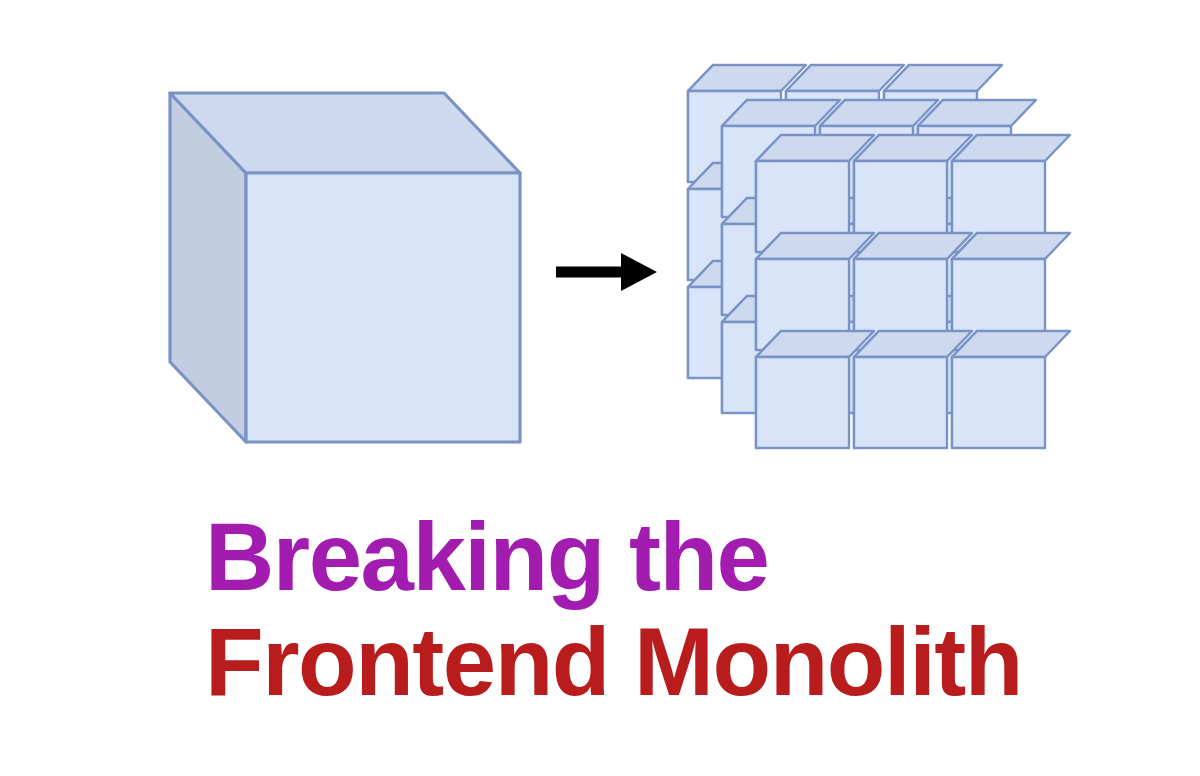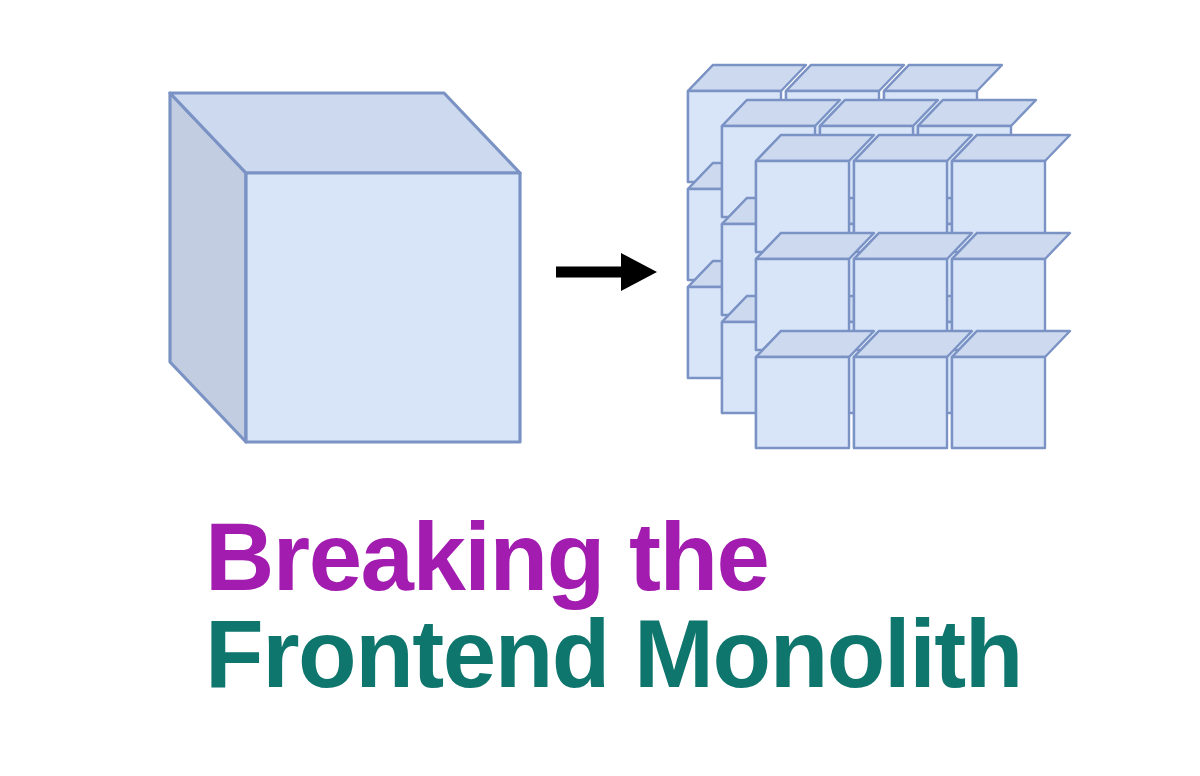--- a/index.html
+++ b/index.html
@@ -40,21 +40,22 @@
     font-size: 96px;
     line-height: 97px;
     letter-spacing: -1.5px;
     white-space: nowrap;
   }
   .title-line-1 {
     color: #a21caf;
     padding-top: 22px;
   }
   .title-line-2 {
-    color: #0f766e;
+    color: #b91c1c;
+    margin-top: 8px;
   }
 </style>
 </head>
 <body>
 
 <div id="stage">
 
   <svg id="diagram" viewBox="0 0 1200 480" xmlns="http://www.w3.org/2000/svg">
 
     <g>

